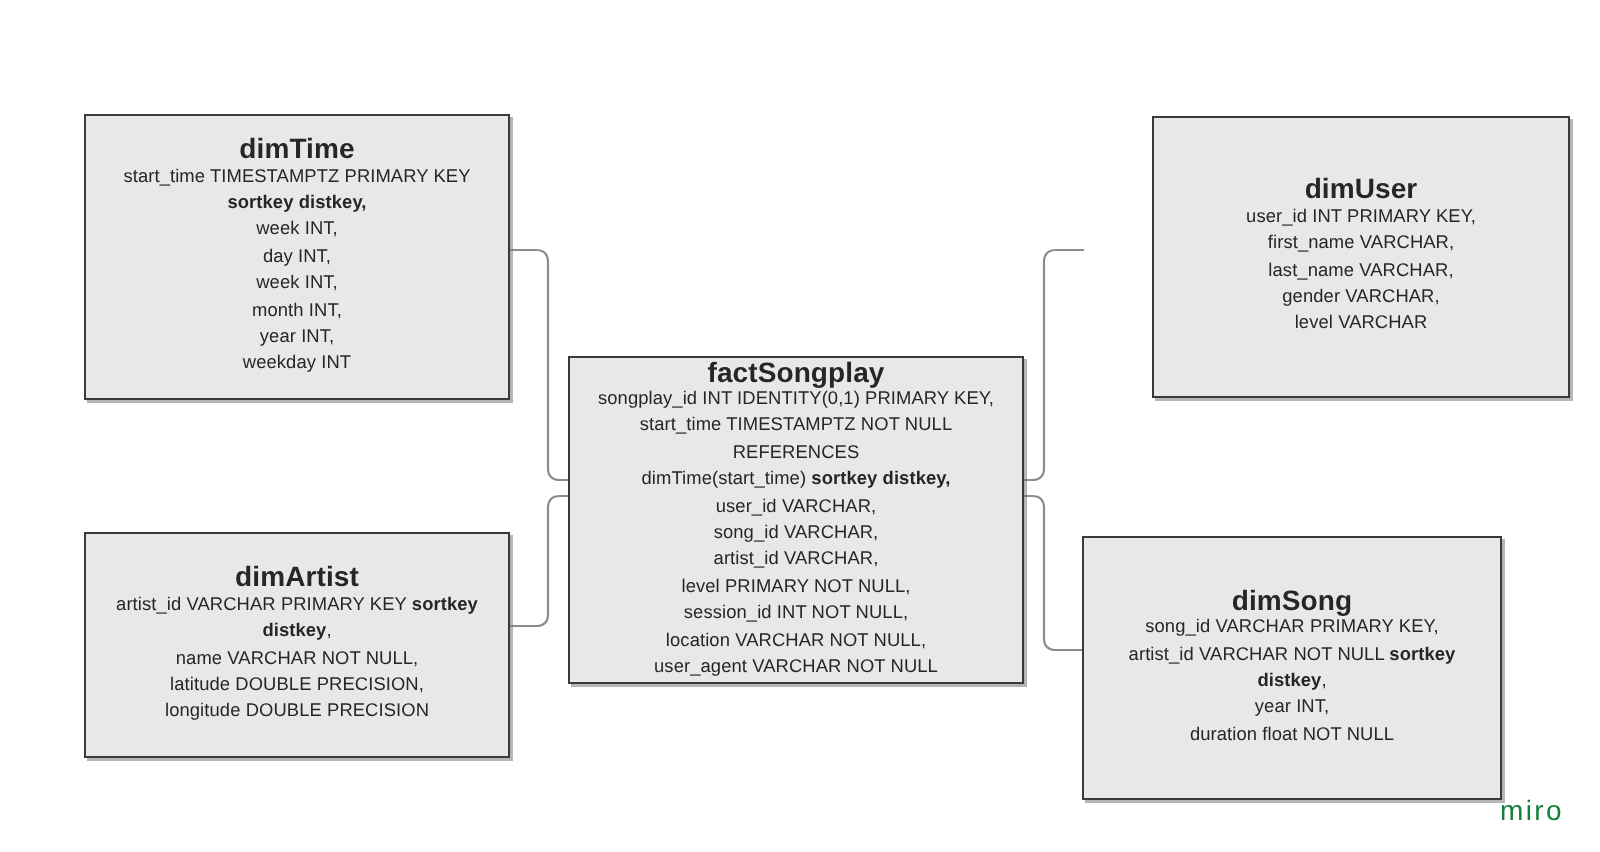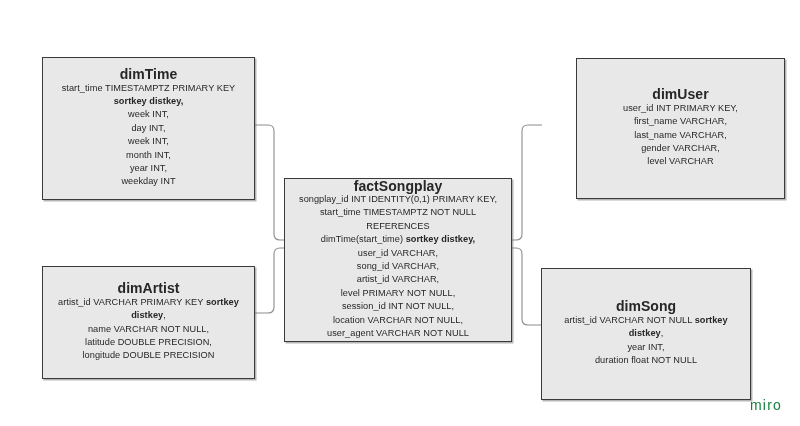--- a/index.html
+++ b/index.html
@@ -131,20 +131,21 @@
       <span class="field"><span>artist_id VARCHAR PRIMARY KEY </span><span class="kw">sortkey distkey</span><span>,</span></span>
       <span class="field">name VARCHAR NOT NULL,</span>
       <span class="field">latitude DOUBLE PRECISION,</span>
       <span class="field">longitude DOUBLE PRECISION</span>
     </div>
   </div>
 
   <div class="entity" id="dimSong">
     <div class="entity-body">
       <span class="entity-title">dimSong</span>
+      <span class="field">song_id VARCHAR PRIMARY KEY,</span>
       <span class="field"><span>artist_id VARCHAR NOT NULL </span><span class="kw">sortkey distkey</span><span>,</span></span>
       <span class="field">year INT,</span>
       <span class="field">duration float NOT NULL</span>
     </div>
   </div>
 
   <div id="watermark">miro</div>
 
 </div>
 

